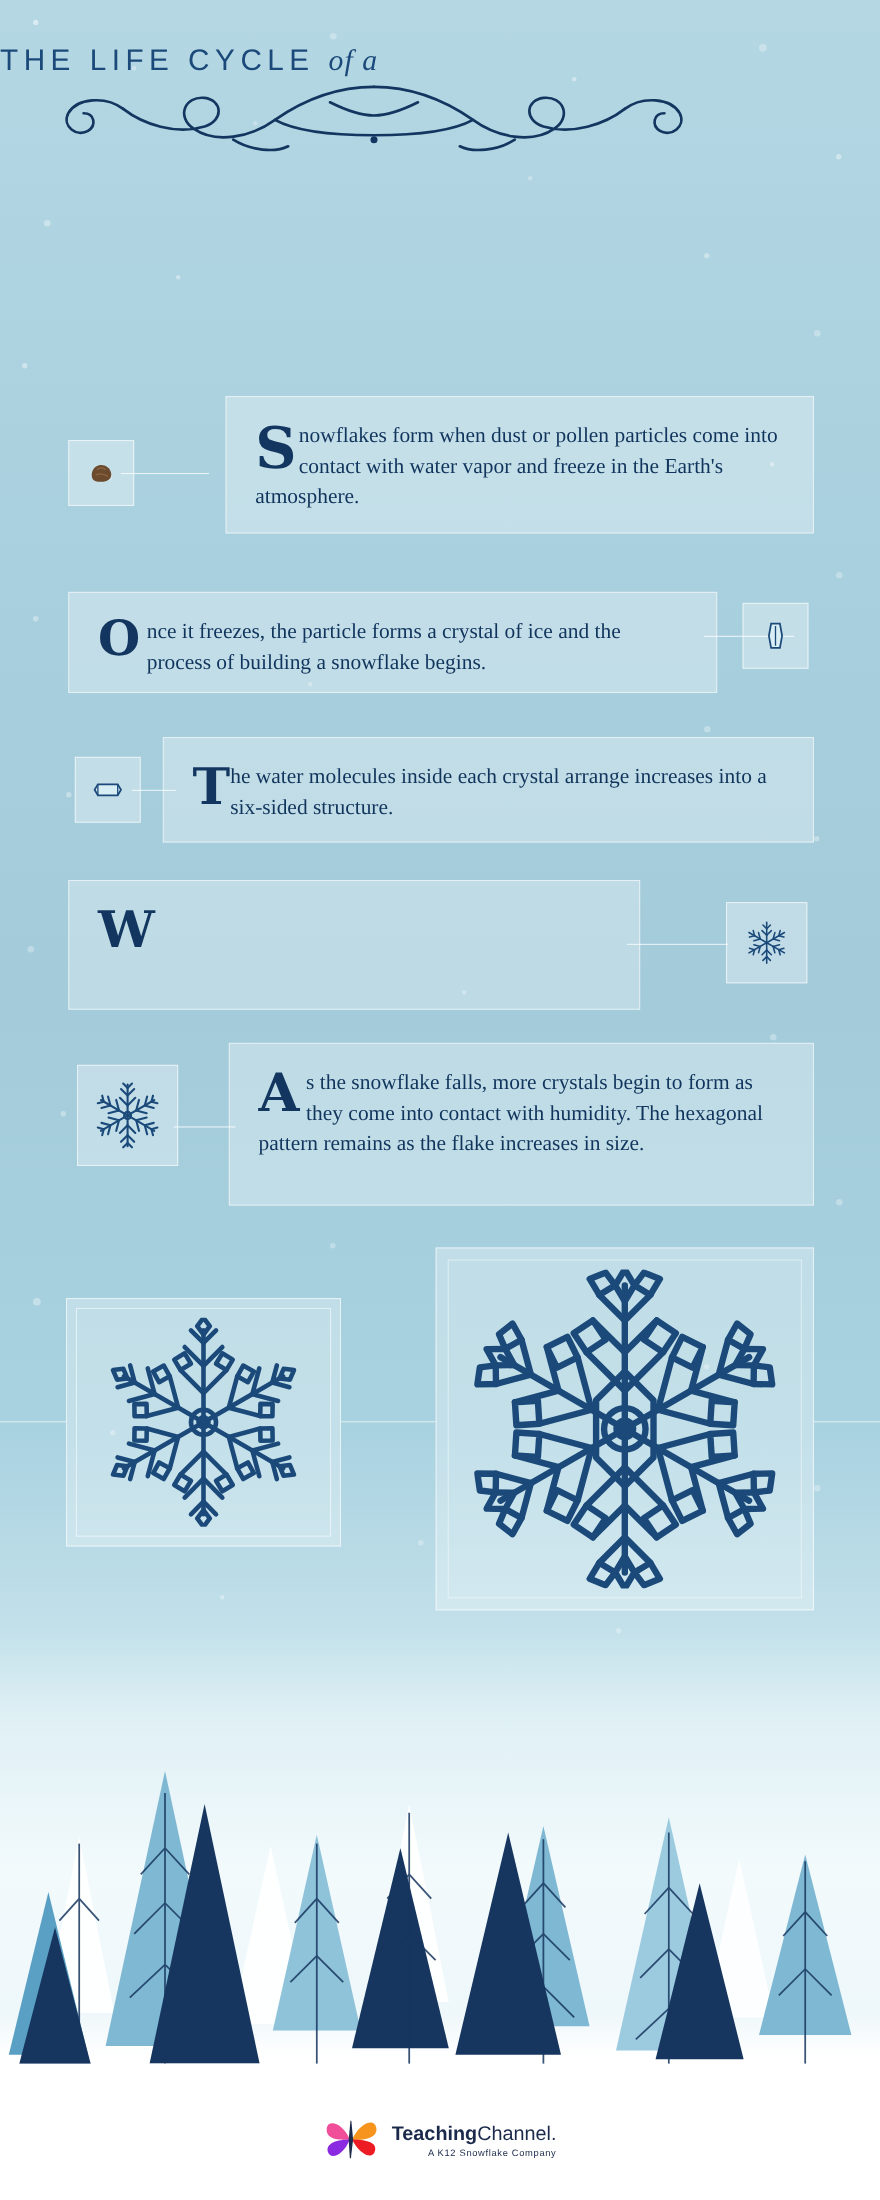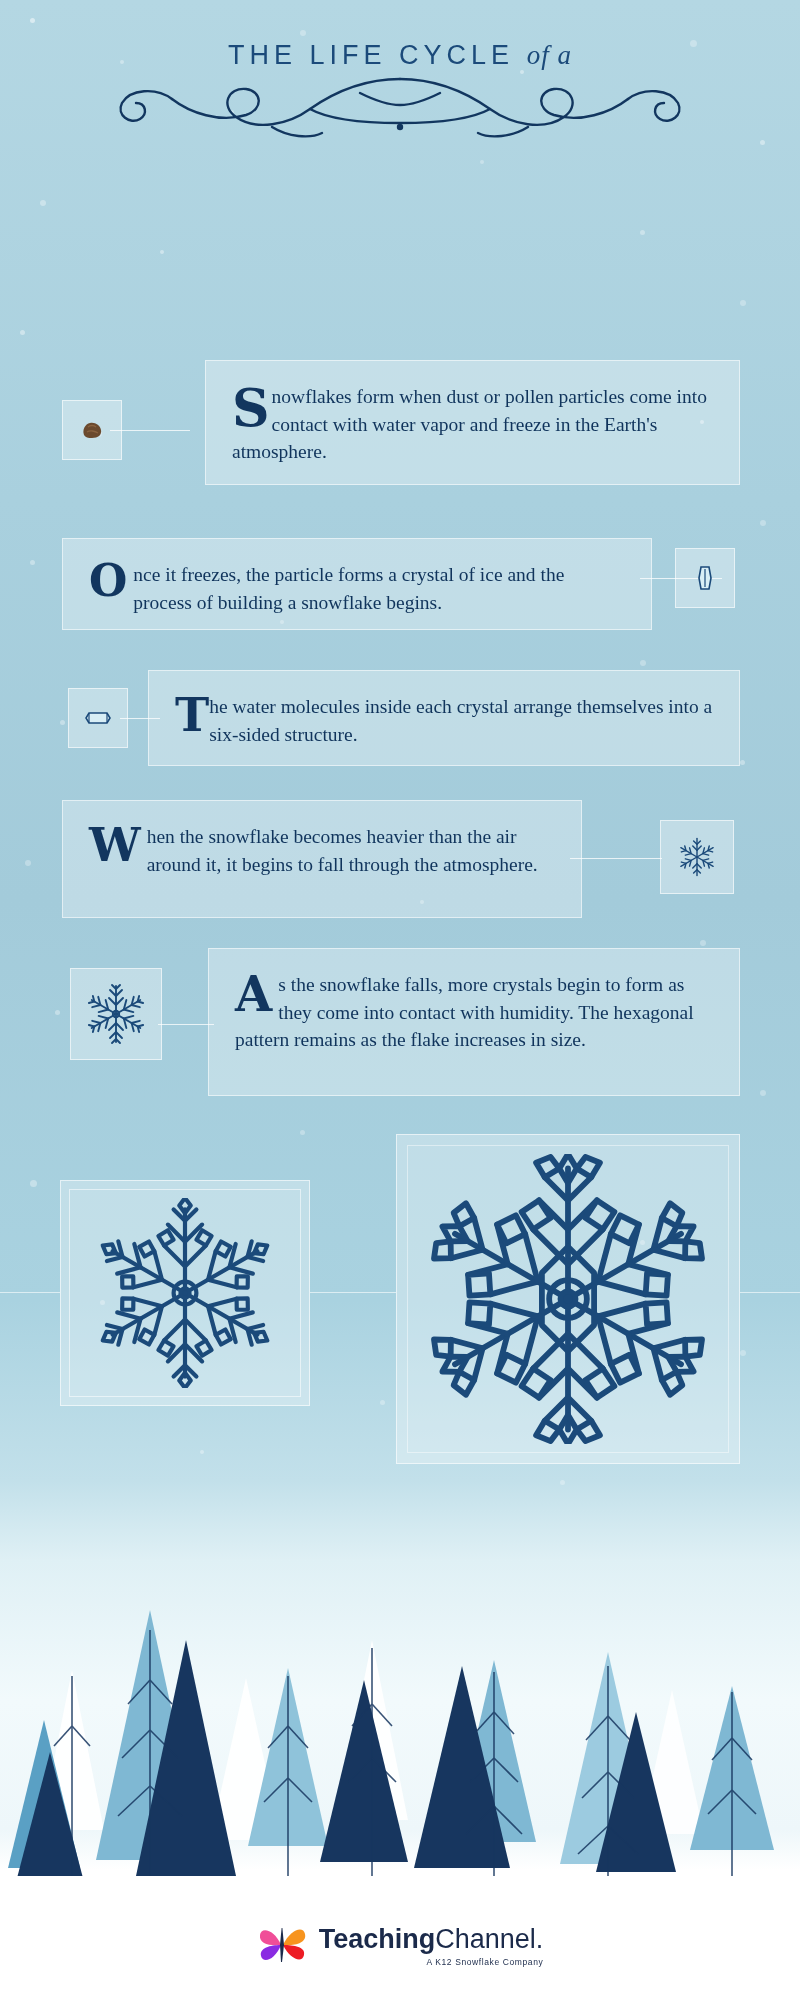--- a/index.html
+++ b/index.html
@@ -21,21 +21,21 @@
       #dff0f5 1560px,
       #f2fafc 1700px,
       #eef7fa 1830px,
       #ffffff 1870px,
       #ffffff 2000px);
   }
   .snowdots { position: absolute; inset: 0; pointer-events: none; }
   .dot { position: absolute; border-radius: 50%; background: #ffffff; }
 
   
-  .header { position: absolute; top: 40px; left: 0; width: 800px; text-align: center; }
+  .header { position: absolute; top: 40px; left: 0; width: 800px; }
   .kicker {
     font-family: "Liberation Sans", sans-serif;
     font-size: 27px;
     letter-spacing: 5px;
     color: #1b4a7a;
     font-weight: 400;
   }
   .kicker .ital {
     font-family: "Liberation Serif", serif;
     font-style: italic;
@@ -105,21 +105,21 @@
 
   
   .footer {
     position: absolute; left: 0; top: 1890px; width: 800px; height: 110px;
     background: #ffffff;
     display: flex; align-items: center; justify-content: center;
   }
   .logo-row { display: flex; align-items: center; gap: 10px; }
   .logo-text {
     font-family: "Liberation Sans", sans-serif;
-    font-size: 27px;
+    font-size: 18px;
     color: #1b2a4a;
     letter-spacing: 0px;
   }
   .logo-text b { font-weight: 700; }
   .logo-text span.light { font-weight: 400; }
   .logo-sub {
     font-family: "Liberation Sans", sans-serif;
     font-size: 8.5px;
     letter-spacing: 0.6px;
     color: #1b2a4a;
@@ -220,21 +220,21 @@
 
   <div class="step">
     <div class="connector" style="left:120px;top:718px;width:40px;"></div>
     <div class="iconbox" style="left:68px;top:688px;width:60px;height:60px;">
       <svg width="30" height="20" viewBox="0 0 30 20">
         <path d="M6 5 L24 5 L27 10 L24 15 L6 15 L3 10 Z" fill="#d8eef5" stroke="#1b4a7a" stroke-width="1.6"></path>
         <path d="M6 5 L6 15 M24 5 L24 15" stroke="#1b4a7a" stroke-width="1.2"></path>
       </svg>
     </div>
     <div class="panel" style="left:148px;top:670px;width:592px;height:96px;">
-      <p><span class="dropcap dc-t">T</span><span>he water molecules inside each crystal arrange themselves into a six-sided structure.</span></p>
+      <p><span class="dropcap dc-t">T</span><span>he water molecules inside each crystal arrange increases into a six-sided structure.</span></p>
     </div>
   </div>
 
   <div class="step">
     <div class="connector" style="left:570px;top:858px;width:92px;"></div>
     <div class="iconbox" style="left:660px;top:820px;width:74px;height:74px;">
       <svg width="44" height="44" viewBox="-26 -26 52 52">
         <g stroke="#1b4a7a" stroke-width="1.7" fill="none" stroke-linecap="round">
           <g id="s4arm">
             <line x1="0" y1="0" x2="0" y2="-22"></line>
@@ -245,21 +245,21 @@
           </g>
           <use href="#s4arm" transform="rotate(60)"></use>
           <use href="#s4arm" transform="rotate(120)"></use>
           <use href="#s4arm" transform="rotate(180)"></use>
           <use href="#s4arm" transform="rotate(240)"></use>
           <use href="#s4arm" transform="rotate(300)"></use>
         </g>
       </svg>
     </div>
     <div class="panel" style="left:62px;top:800px;width:520px;height:118px;">
-      <p><span class="dropcap dc-w">W</span><span>hen the snowflake becomes heavier than the air around it, it begins to fall through the atmosphere.</span></p>
+      <p><span class="dropcap dc-w">W</span></p>
     </div>
   </div>
 
   <div class="step">
     <div class="connector" style="left:158px;top:1024px;width:56px;"></div>
     <div class="iconbox" style="left:70px;top:968px;width:92px;height:92px;">
       <svg width="64" height="64" viewBox="-32 -32 64 64">
         <g stroke="#1b4a7a" stroke-width="1.9" fill="none" stroke-linecap="round">
           <g id="s5arm">
             <line x1="0" y1="0" x2="0" y2="-28"></line>

